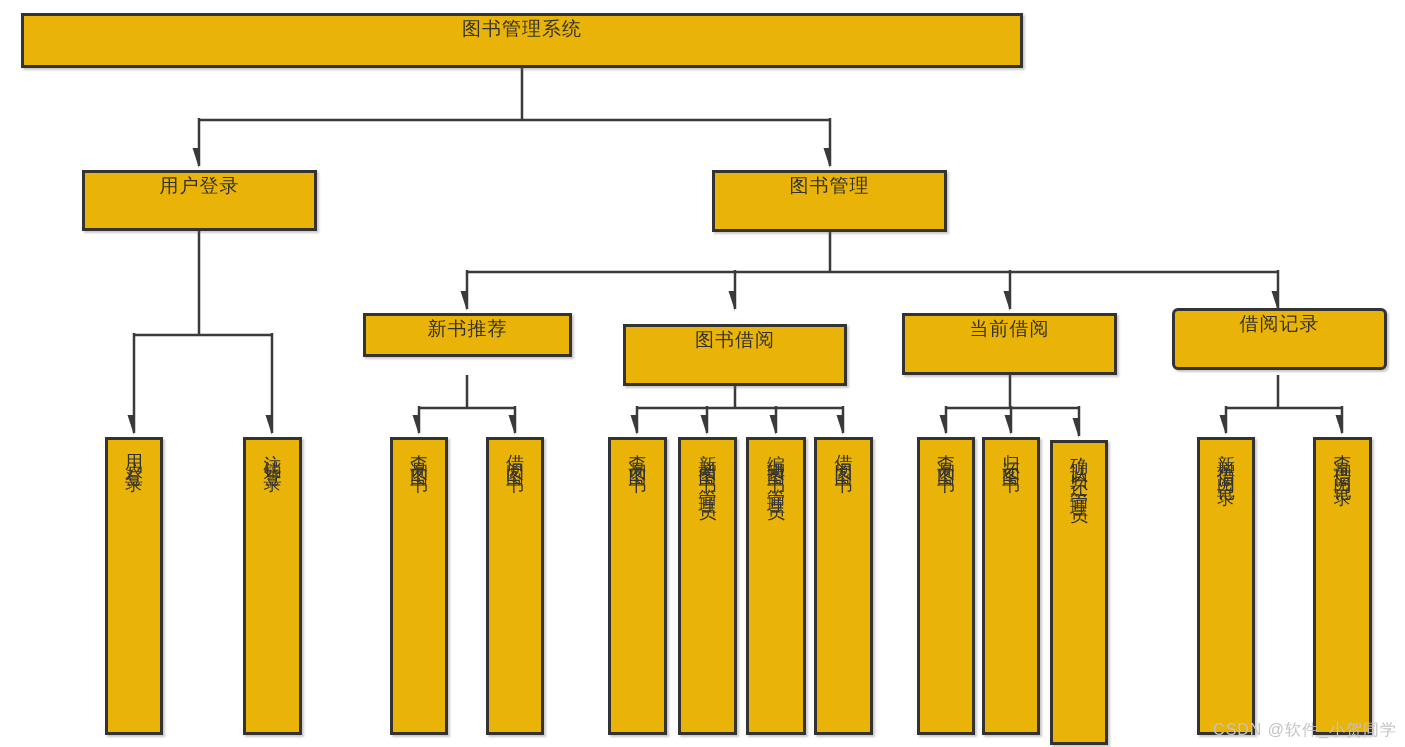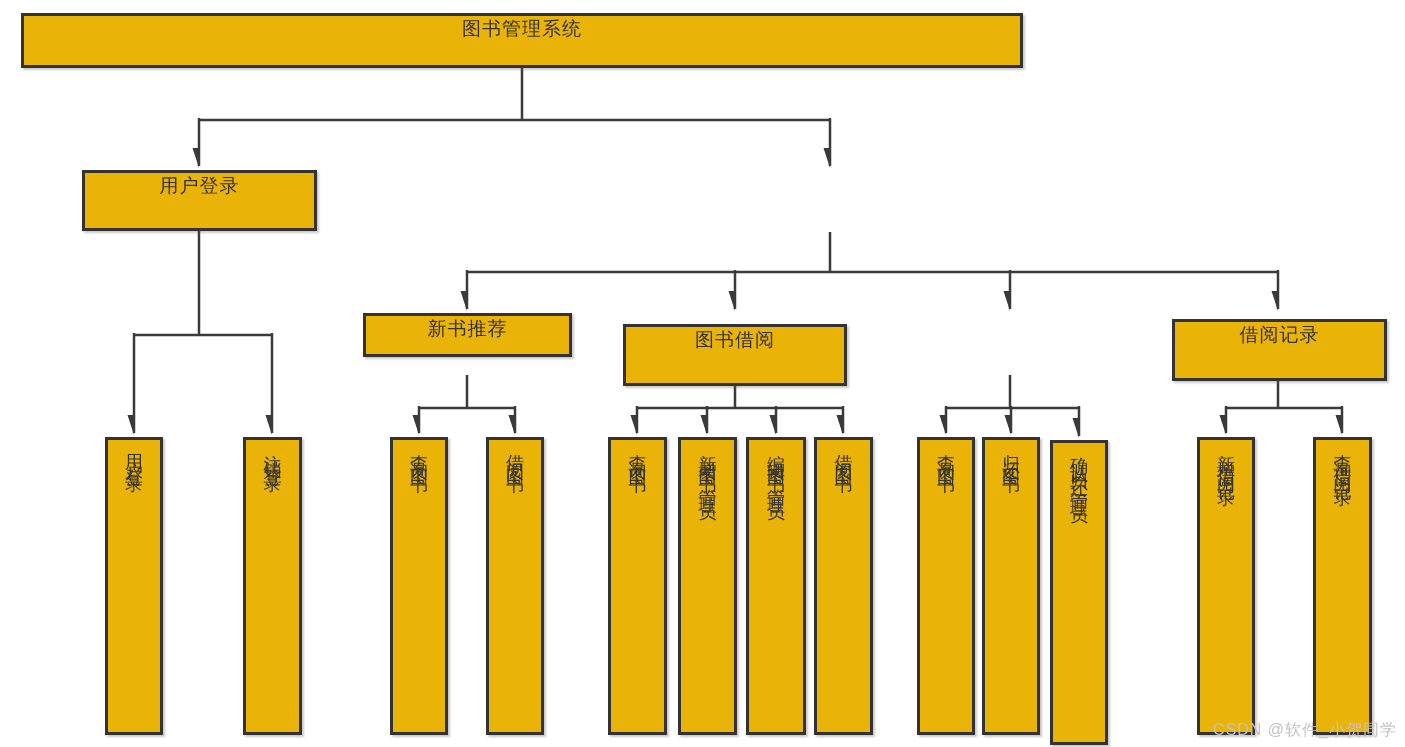--- a/index.html
+++ b/index.html
@@ -94,28 +94,34 @@
     </g>
   </svg>
 
   <div class="node hbox" style="left:21px; top:13px; width:1002px; height:55px;">
     <span>图书管理系统</span>
   </div>
 
   <div class="node hbox" style="left:82px; top:170px; width:235px; height:61px;">
     <span>用户登录</span>
   </div>
+  <div class="node hbox" style="left:712px; top:170px; width:235px; height:62px;">
+    <span>图书管理</span>
+  </div>
 
   <div class="node hbox" style="left:363px; top:313px; width:209px; height:44px;">
     <span>新书推荐</span>
   </div>
   <div class="node hbox" style="left:623px; top:313px; width:224px; height:62px;margin-top:11px;">
     <span>图书借阅</span>
   </div>
-  <div class="node hbox" style="left:1172px; top:319px; width:215px; height:62px;">
+  <div class="node hbox" style="left:902px; top:313px; width:215px; height:62px;">
+    <span>当前借阅</span>
+  </div>
+  <div class="node hbox" style="left:1172px; top:308px; width:215px; height:62px;border-radius:6px;">
     <span>借阅记录</span>
   </div>
 
   <div class="node vbox" style="left:105px; top:437px; width:58px; height:298px;">
     <span class="vtext">用户登录</span>
   </div>
   <div class="node vbox" style="left:243px; top:437px; width:59px; height:298px;">
     <span class="vtext">注销登录</span>
   </div>
 

